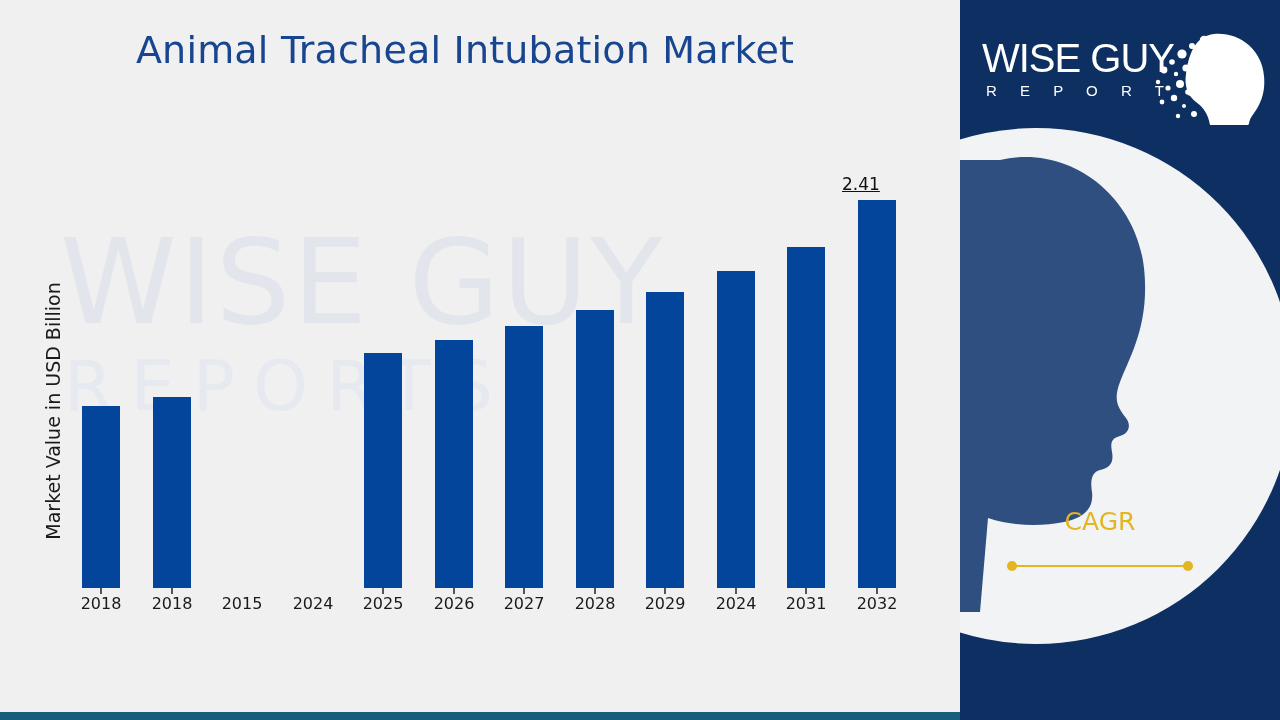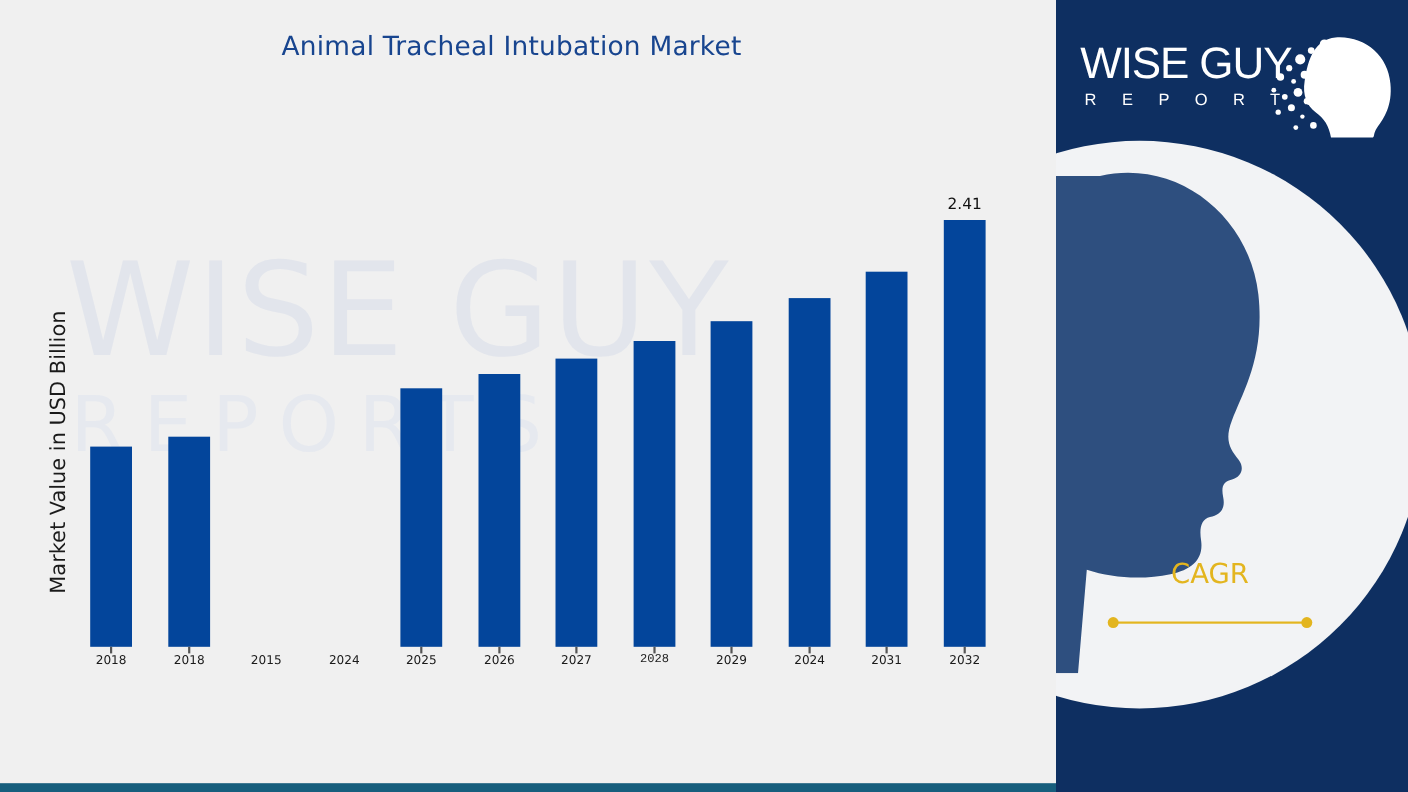--- a/index.html
+++ b/index.html
@@ -27,21 +27,21 @@
     left: 0; top: 0;
     width: 962px; height: 720px;
     background: #f0f0f0;
     overflow: hidden;
   }
   .chart-title {
     position: absolute;
     left: 0; top: 28px;
     width: 930px;
     text-align: center;
-    font-size: 24px;
+    font-size: 38px;
     color: #18458f;
     font-family: "DejaVu Sans", "Liberation Sans", sans-serif;
     letter-spacing: 0.2px;
     white-space: nowrap;
   }
 
   
   .watermark {
     position: absolute;
     left: 60px;
@@ -98,40 +98,40 @@
     position: absolute;
     bottom: 0;
     left: 16px;
     width: 38px;
     background: #03459b;
   }
   .bar-label {
     position: absolute;
     left: 0;
     width: 70px;
-    text-align: center;
-    font-size: 14px;
+    font-size: 17px;
     color: #111;
     white-space: nowrap;
+    text-decoration: underline;
   }
   .tick {
     position: absolute;
     bottom: -6px;
     left: 34px;
     width: 1.5px;
     height: 6px;
     background: #555;
   }
   .xtick-label {
     position: absolute;
     top: 434px;
     left: 0;
     width: 70px;
     text-align: center;
-    font-size: 11px;
+    font-size: 16px;
     color: #1a1a1a;
   }
 
   .bottom-strip {
     position: absolute;
     left: 0;
     top: 712px;
     width: 962px;
     height: 8px;
     background: #175e7d;
@@ -288,21 +288,21 @@
         <div class="xtick-label" style="left: 353px;">2026</div>
         <div class="bar-slot" style="left: 423px;">
           <div class="bar" title="2027: 1.63" style="height: 262px; background: rgb(3, 69, 155);"></div>
           <div class="tick"></div>
         </div>
         <div class="xtick-label" style="left: 423px;">2027</div>
         <div class="bar-slot" style="left: 494px;">
           <div class="bar" title="2028: 1.73" style="height: 278px; background: rgb(3, 69, 155);"></div>
           <div class="tick"></div>
         </div>
-        <div class="xtick-label" style="left: 494px; font-family: Liberation Mono, monospace;">2028</div>
+        <div class="xtick-label" style="left: 494px;">2028</div>
         <div class="bar-slot" style="left: 564px;">
           <div class="bar" title="2029: 1.84" style="height: 296px; background: rgb(3, 69, 155);"></div>
           <div class="tick"></div>
         </div>
         <div class="xtick-label" style="left: 564px;">2029</div>
         <div class="bar-slot" style="left: 635px;">
           <div class="bar" title="2030: 1.97" style="height: 317px; background: rgb(3, 69, 155);"></div>
           <div class="tick"></div>
         </div>
         <div class="xtick-label" style="left: 635px;">2024</div>

